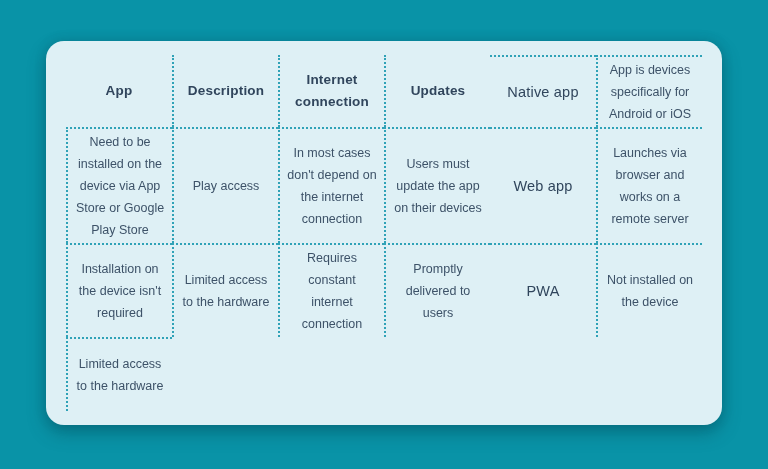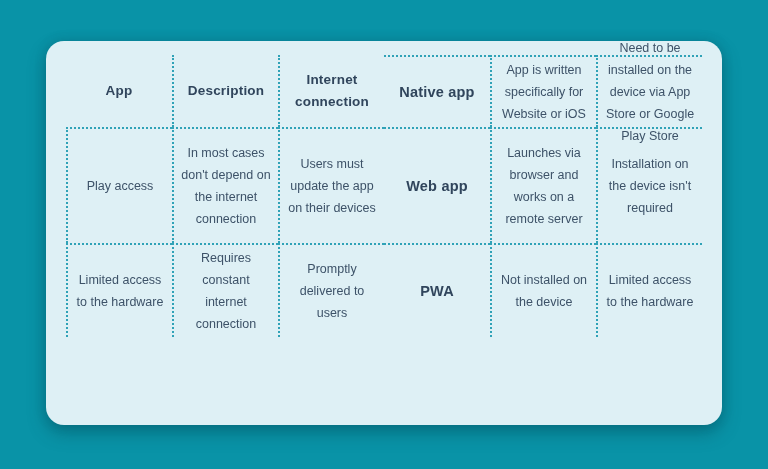--- a/index.html
+++ b/index.html
@@ -46,44 +46,45 @@
   .cell.h{ border-top:2px dotted var(--dot); }
   .th{
     font-size:13.5px;
     font-weight:700;
     color: var(--head-text);
     line-height:22px;
     letter-spacing:0.2px;
   }
   .row-label{
     font-size:14.5px;
-    font-weight:700;
+    font-weight:400;
     color: var(--head-text);
     letter-spacing:0.2px;
   }
   .td{
     font-size:12.5px;
     font-weight:400;
     color: var(--body-text);
     line-height:22px;
   }
 </style>
 </head>
 <body>
 
 <div class="stage">
   <div class="card">
     <div class="table">
 
       <div class="cell th">App</div>
       <div class="cell th v">Description</div>
       <div class="cell th v">Internet connection</div>
+      <div class="cell th v">Updates</div>
 
       <div class="cell row-label h">Native app</div>
-      <div class="cell td v h">App is written specifically for Website or iOS</div>
+      <div class="cell td v h">App is devices specifically for Android or iOS</div>
       <div class="cell td v h">Need to be installed on the device via App Store or Google Play Store</div>
       <div class="cell td v h">Play access</div>
       <div class="cell td v h">In most cases don't depend on the internet connection</div>
       <div class="cell td v h">Users must update the app on their devices</div>
 
       <div class="cell row-label h">Web app</div>
       <div class="cell td v h">Launches via browser and works on a remote server</div>
       <div class="cell td v h">Installation on the device isn't required</div>
       <div class="cell td v h">Limited access to the hardware</div>
       <div class="cell td v h">Requires constant internet connection</div>

